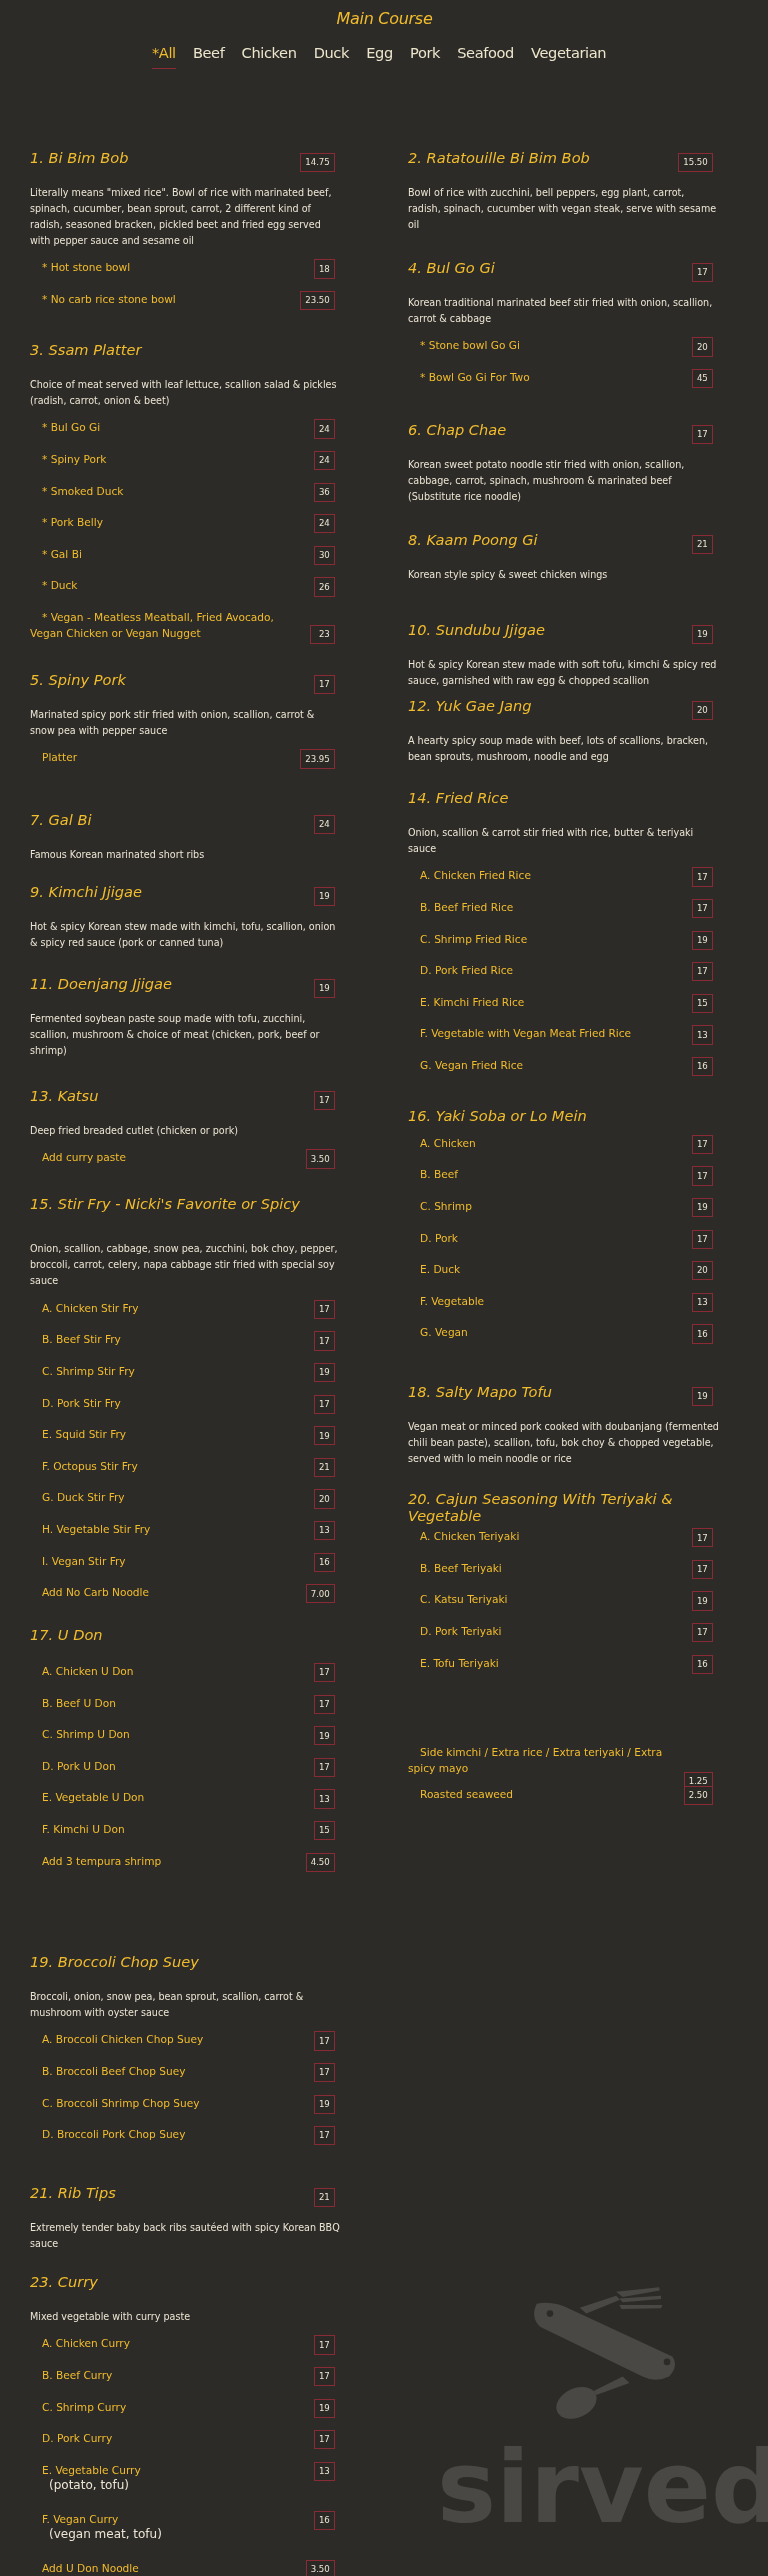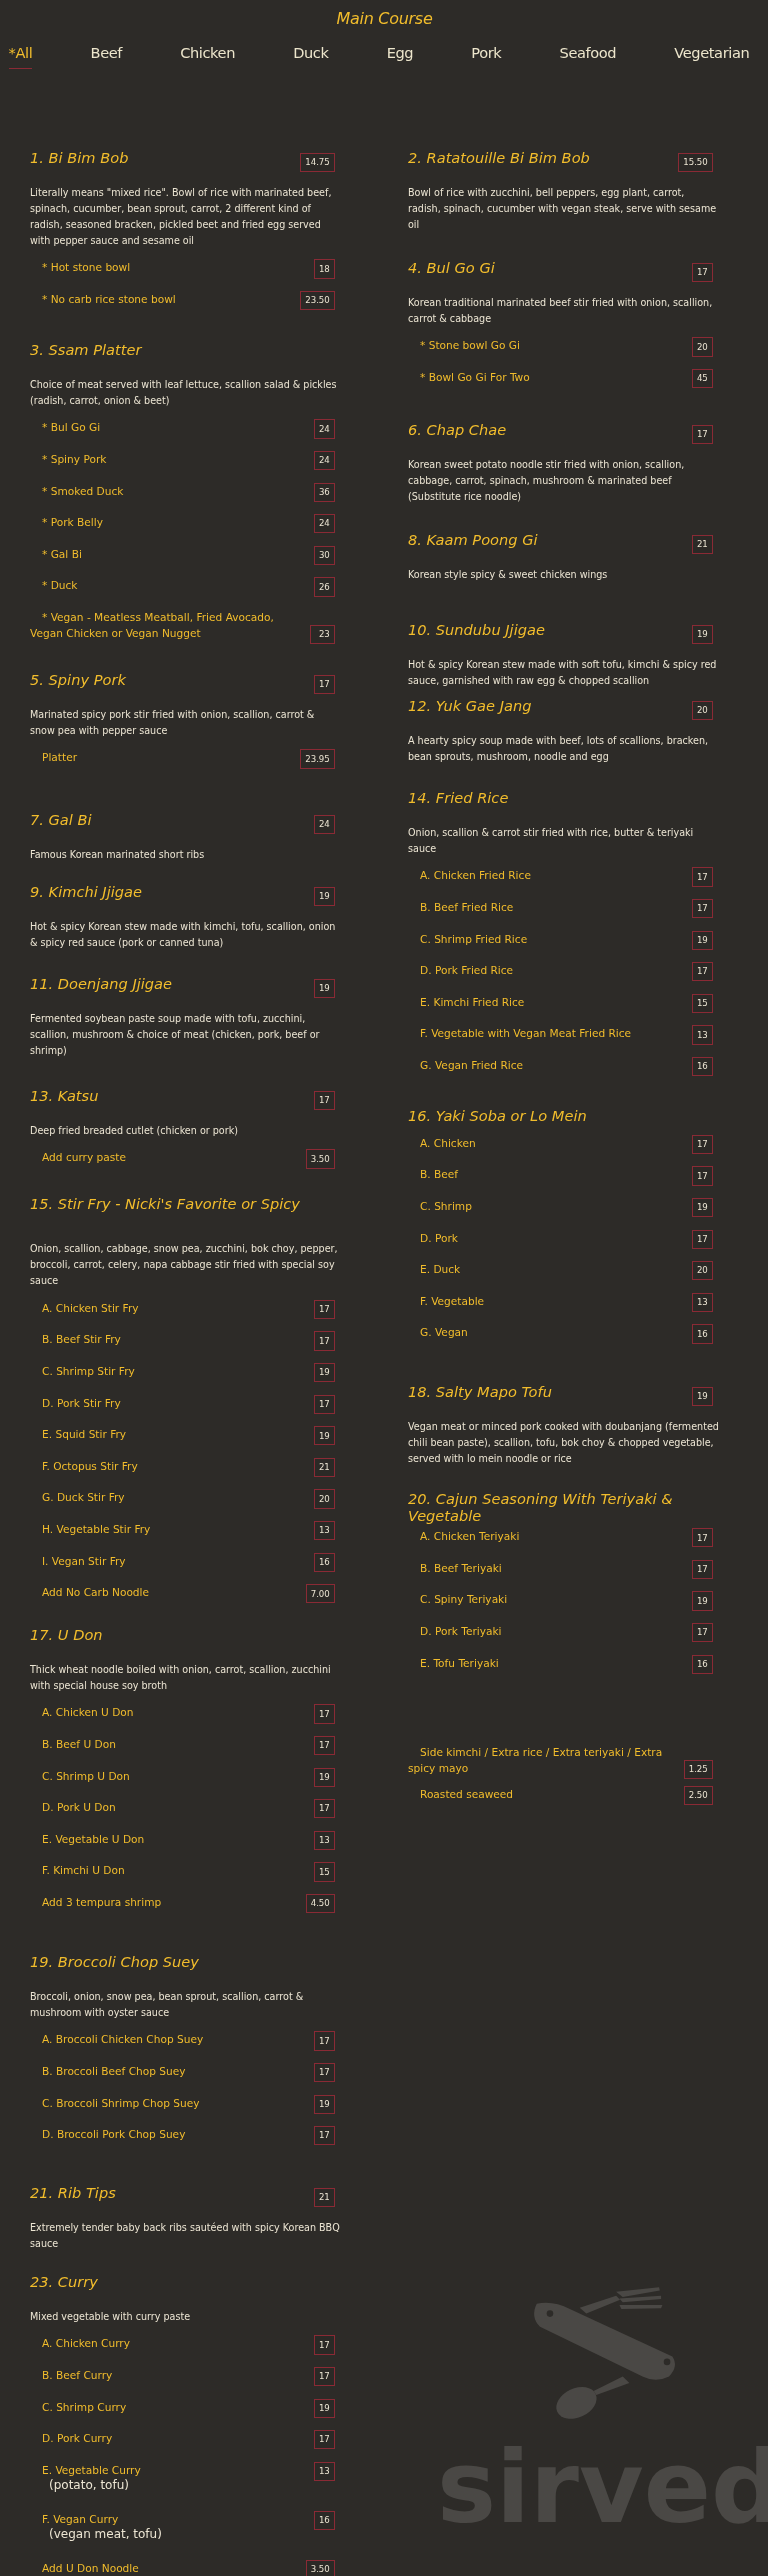--- a/index.html
+++ b/index.html
@@ -13,21 +13,21 @@
     overflow: hidden;
   }
   .page-title {
     position: absolute; top: 9.3px; left: 0; width: 769px;
     text-align: center; font-style: italic; color: #f2bd2c;
     font-size: 16px; font-family: "DejaVu Sans", sans-serif;
     letter-spacing: -0.3px;
   }
   .tabs {
     position: absolute; top: 44px; left: 0; width: 758px;
-    display: flex; justify-content: space-between; gap: 0;
+    display: flex; justify-content: center; gap: 0;
   }
   .tab {
     font-size: 14.6px; color: #ede6cc; padding: 0 8.6px 9.3px 8.6px;
     letter-spacing: -0.4px; cursor: pointer; position: relative;
   }
   .tab.active { color: #f2bd2c; }
   .tab.active::after {
     content: ""; position: absolute; left: 8.6px; right: 8.6px; bottom: 1.3px;
     height: 1.3px; background: #8a2a35;
   }
@@ -226,21 +226,20 @@
         <div class="item">
           <span class="item-name">Add No Carb Noodle</span>
           <span class="price">7.00</span>
         </div>
       </div>
     </div>
     <div class="section" style="top: 1596px;">
       <div class="sec-head">
         <span class="sec-title">17. U Don</span>
       </div>
-      <p class="desc">Thick wheat noodle boiled with onion, carrot, scallion, zucchini with special house soy broth</p>
       <div class="items">
         <div class="item">
           <span class="item-name">A. Chicken U Don</span>
           <span class="price">17</span>
         </div>
         <div class="item">
           <span class="item-name">B. Beef U Don</span>
           <span class="price">17</span>
         </div>
         <div class="item">
@@ -473,38 +472,38 @@
       <div class="items" style="margin-top: 1.3px;">
         <div class="item">
           <span class="item-name">A. Chicken Teriyaki</span>
           <span class="price">17</span>
         </div>
         <div class="item">
           <span class="item-name">B. Beef Teriyaki</span>
           <span class="price">17</span>
         </div>
         <div class="item">
-          <span class="item-name">C. Spiny Teriyaki</span>
+          <span class="item-name">C. Katsu Teriyaki</span>
           <span class="price">19</span>
         </div>
         <div class="item">
           <span class="item-name">D. Pork Teriyaki</span>
           <span class="price">17</span>
         </div>
         <div class="item">
           <span class="item-name">E. Tofu Teriyaki</span>
           <span class="price">16</span>
         </div>
       </div>
     </div>
     <div class="section" style="top: 1687px;">
       <div class="items" style="margin-top: 26.5px;">
         <div class="item">
           <span class="item-name flush">Side kimchi / Extra rice / Extra teriyaki / Extra spicy mayo</span>
-          <span class="price" style="top: 16px;">1.25</span>
+          <span class="price" style="top: 28px;">1.25</span>
         </div>
         <div class="item">
           <span class="item-name">Roasted seaweed</span>
           <span class="price">2.50</span>
         </div>
       </div>
     </div>
   </div>
 
 <svg class="logo" viewBox="0 0 560 440">

